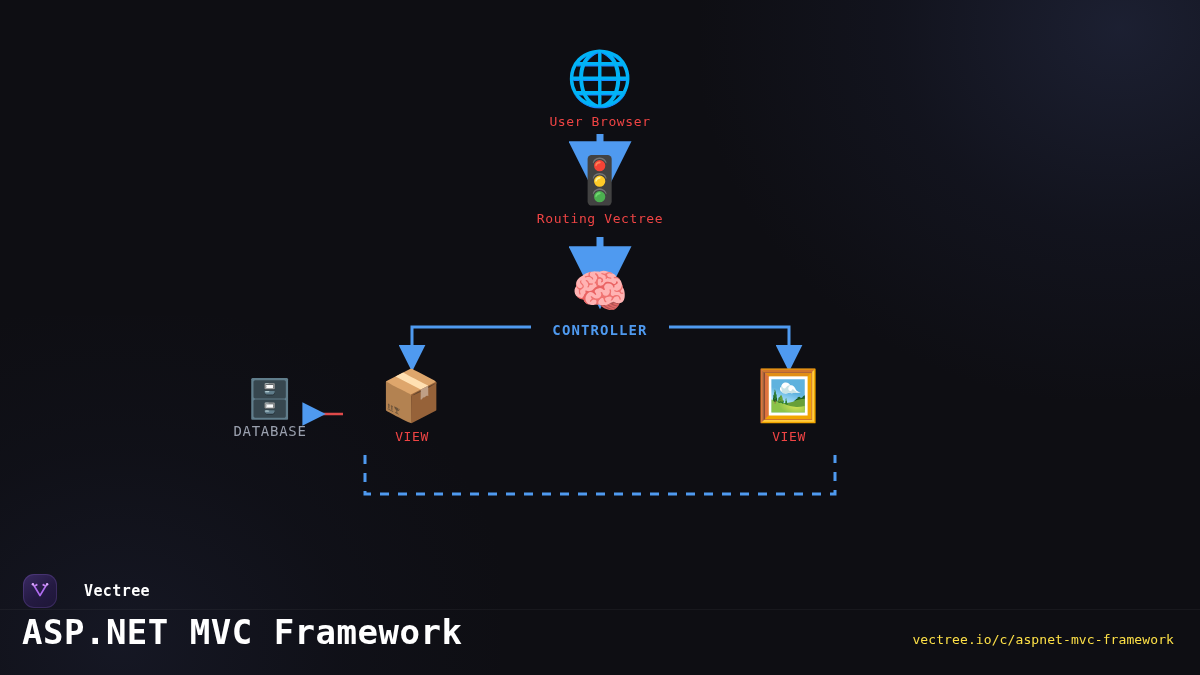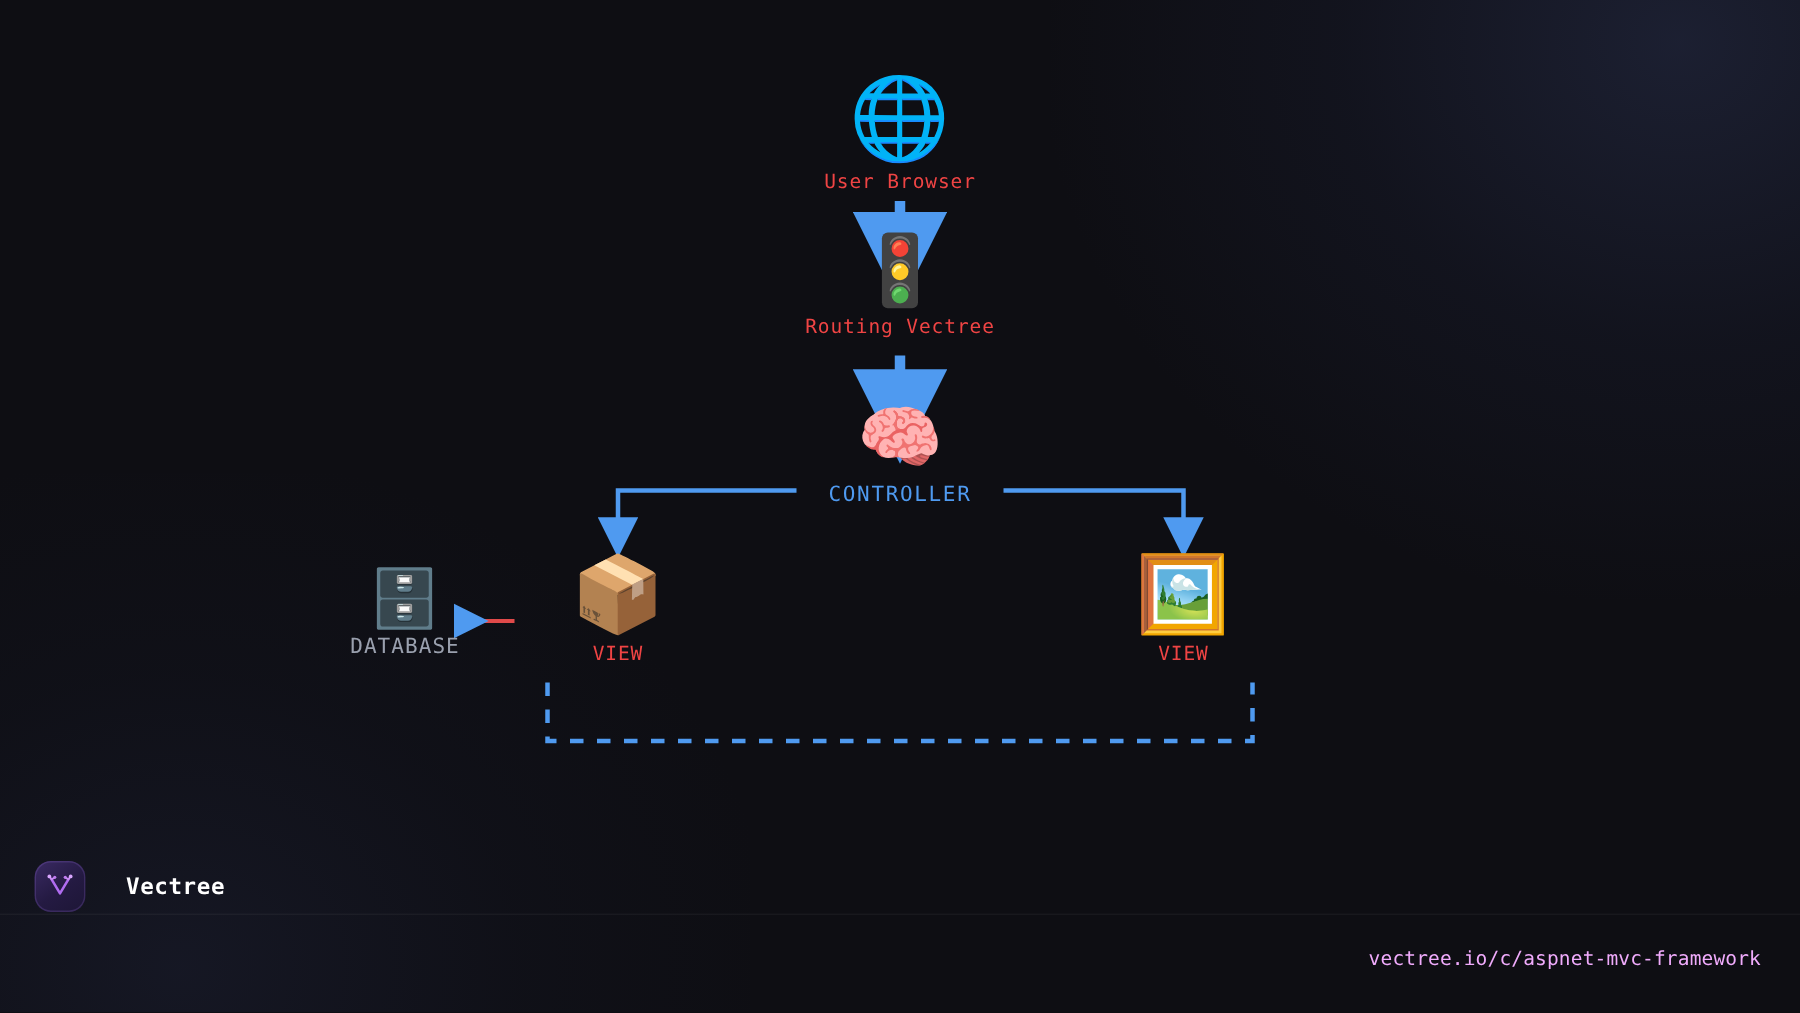--- a/index.html
+++ b/index.html
@@ -62,21 +62,21 @@
   .node-browser { left: 600px; top: 52px; }
   .node-browser .node-icon { font-size: 54px; }
 
   .node-router { left: 600px; top: 157px; }
   .node-router .node-icon { font-size: 46px; }
 
   .node-controller { left: 600px; top: 268px; }
   .node-controller .node-icon { font-size: 46px; }
   .node-controller .node-label {
     color: #4f9af0;
-    font-weight: normal;
+    font-weight: bold;
     font-size: 14px;
     letter-spacing: 1.1px;
   }
 
   .node-model { left: 412px; top: 371px; }
   .node-model .node-icon { font-size: 50px; }
 
   .node-view { left: 789px; top: 371px; }
   .node-view .node-icon { font-size: 50px; }
 
@@ -136,21 +136,21 @@
     font-size: 34px;
     font-weight: bold;
     letter-spacing: 0.5px;
     white-space: nowrap;
     font-family: "DejaVu Sans Mono", "Liberation Mono", monospace;
   }
   #page-url {
     position: absolute;
     right: 26px;
     top: 72px;
-    color: #f0abfc;
+    color: #fde047;
     font-size: 13px;
     letter-spacing: 0.1px;
     white-space: nowrap;
     font-family: "DejaVu Sans Mono", "Liberation Mono", monospace;
   }
 </style>
 </head>
 <body>
 
 <div id="stage">
@@ -223,16 +223,17 @@
           <path d="M15.6 5.2 L17.1 3.3 M15.6 5.2 L13.6 4.0" fill="none" stroke="#c98cf5" stroke-width="1.3" stroke-linecap="round"></path>
           <circle cx="2.9" cy="3.3" r="1.25" fill="#d9a6ff"></circle>
           <circle cx="6.5" cy="3.9" r="1.05" fill="#c07cf0"></circle>
           <circle cx="17.1" cy="3.3" r="1.25" fill="#d9a6ff"></circle>
           <circle cx="13.5" cy="3.9" r="1.05" fill="#c07cf0"></circle>
         </svg>
       </div>
       <div id="brand-name">Vectree</div>
     </div>
 
+    <div id="page-title">ASP.NET MVC Framework</div>
     <div id="page-url">vectree.io/c/aspnet-mvc-framework</div>
   </div>
 
 </div>
 
 </body></html>

